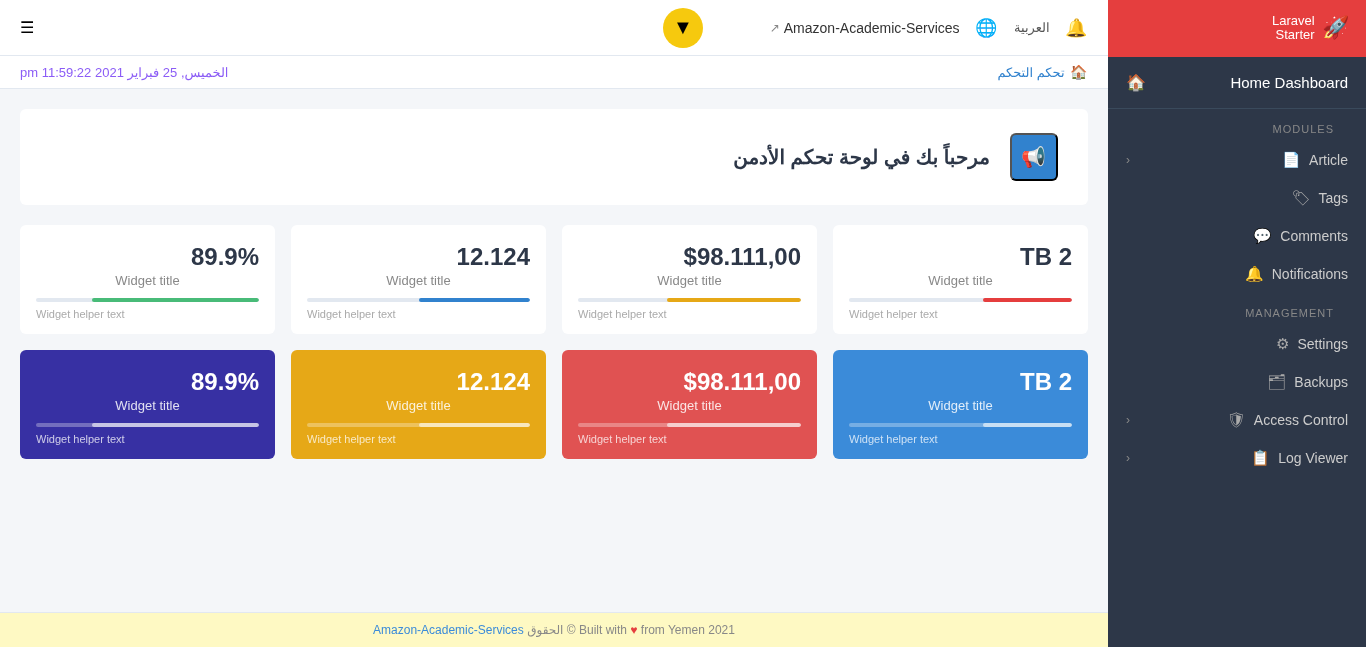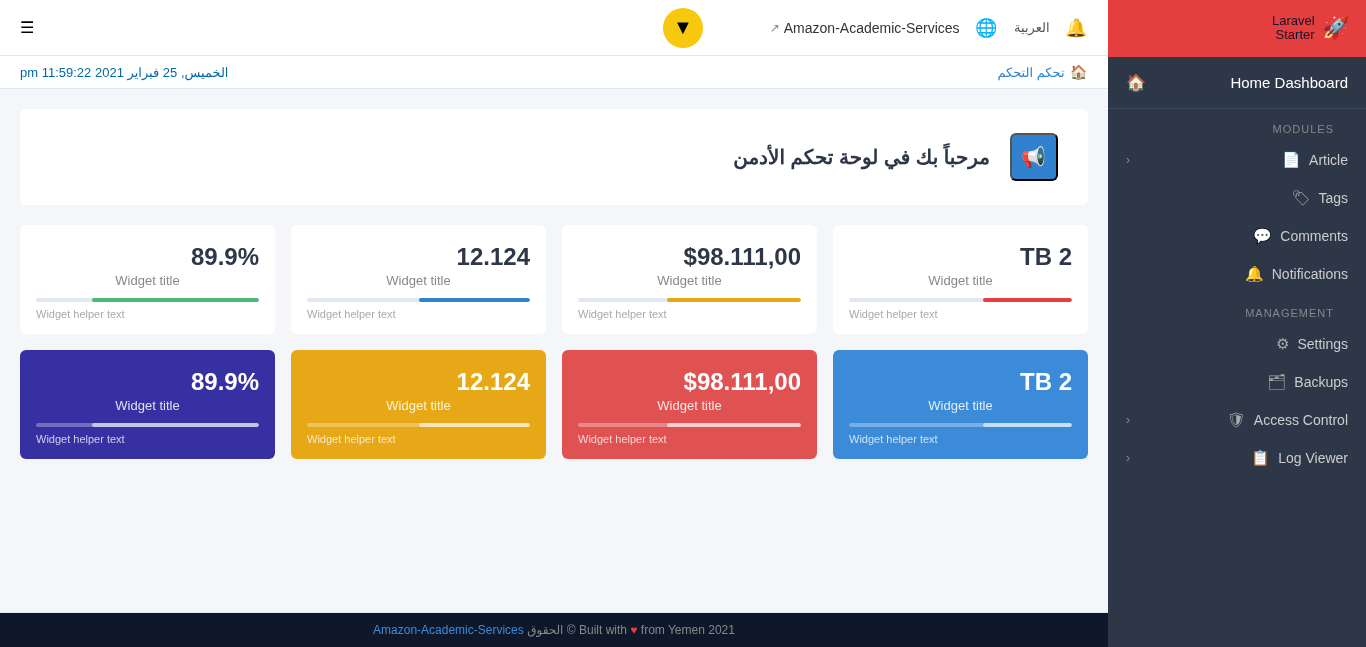--- a/index.html
+++ b/index.html
@@ -21,21 +21,21 @@
       padding: 14px 16px;
       display: flex;
       align-items: center;
       gap: 8px;
     }
     .sidebar-brand .rocket-icon {
       font-size: 22px;
       color: white;
     }
     .sidebar-brand .brand-text {
-      color: #0f172a;
+      color: #ffffff;
       font-size: 18px;
       font-weight: bold;
       line-height: 1.1;
     }
     .sidebar-brand .brand-text span {
       display: block;
       font-size: 13px;
       font-weight: normal;
     }
 
@@ -168,21 +168,21 @@
     }
     .breadcrumb-bar .bc-right .bc-link {
       color: #3182ce;
       cursor: pointer;
     }
     .breadcrumb-bar .bc-right .bc-icon {
       font-size: 14px;
     }
     .breadcrumb-bar .datetime {
       font-size: 13px;
-      color: #0369a1;
+      color: #8b5cf6;
       direction: rtl;
     }
 
     
     .content {
       flex: 1;
       overflow-y: auto;
       padding: 20px;
       background: #f4f6f9;
     }
@@ -295,21 +295,21 @@
     }
     .widget-card.blue .widget-helper,
     .widget-card.red .widget-helper,
     .widget-card.orange .widget-helper,
     .widget-card.purple .widget-helper {
       color: rgba(255,255,255,0.75);
     }
 
     
     .footer {
-      background: #0f172a;
+      background: #fef9c3;
       border-top: 1px solid #e2e8f0;
       padding: 10px 20px;
       font-size: 12px;
       color: #888;
       text-align: center;
       direction: rtl;
     }
     .footer .footer-link { color: #3b8bd9; text-decoration: none; }
     .footer .heart { color: #e53e3e; }
 

